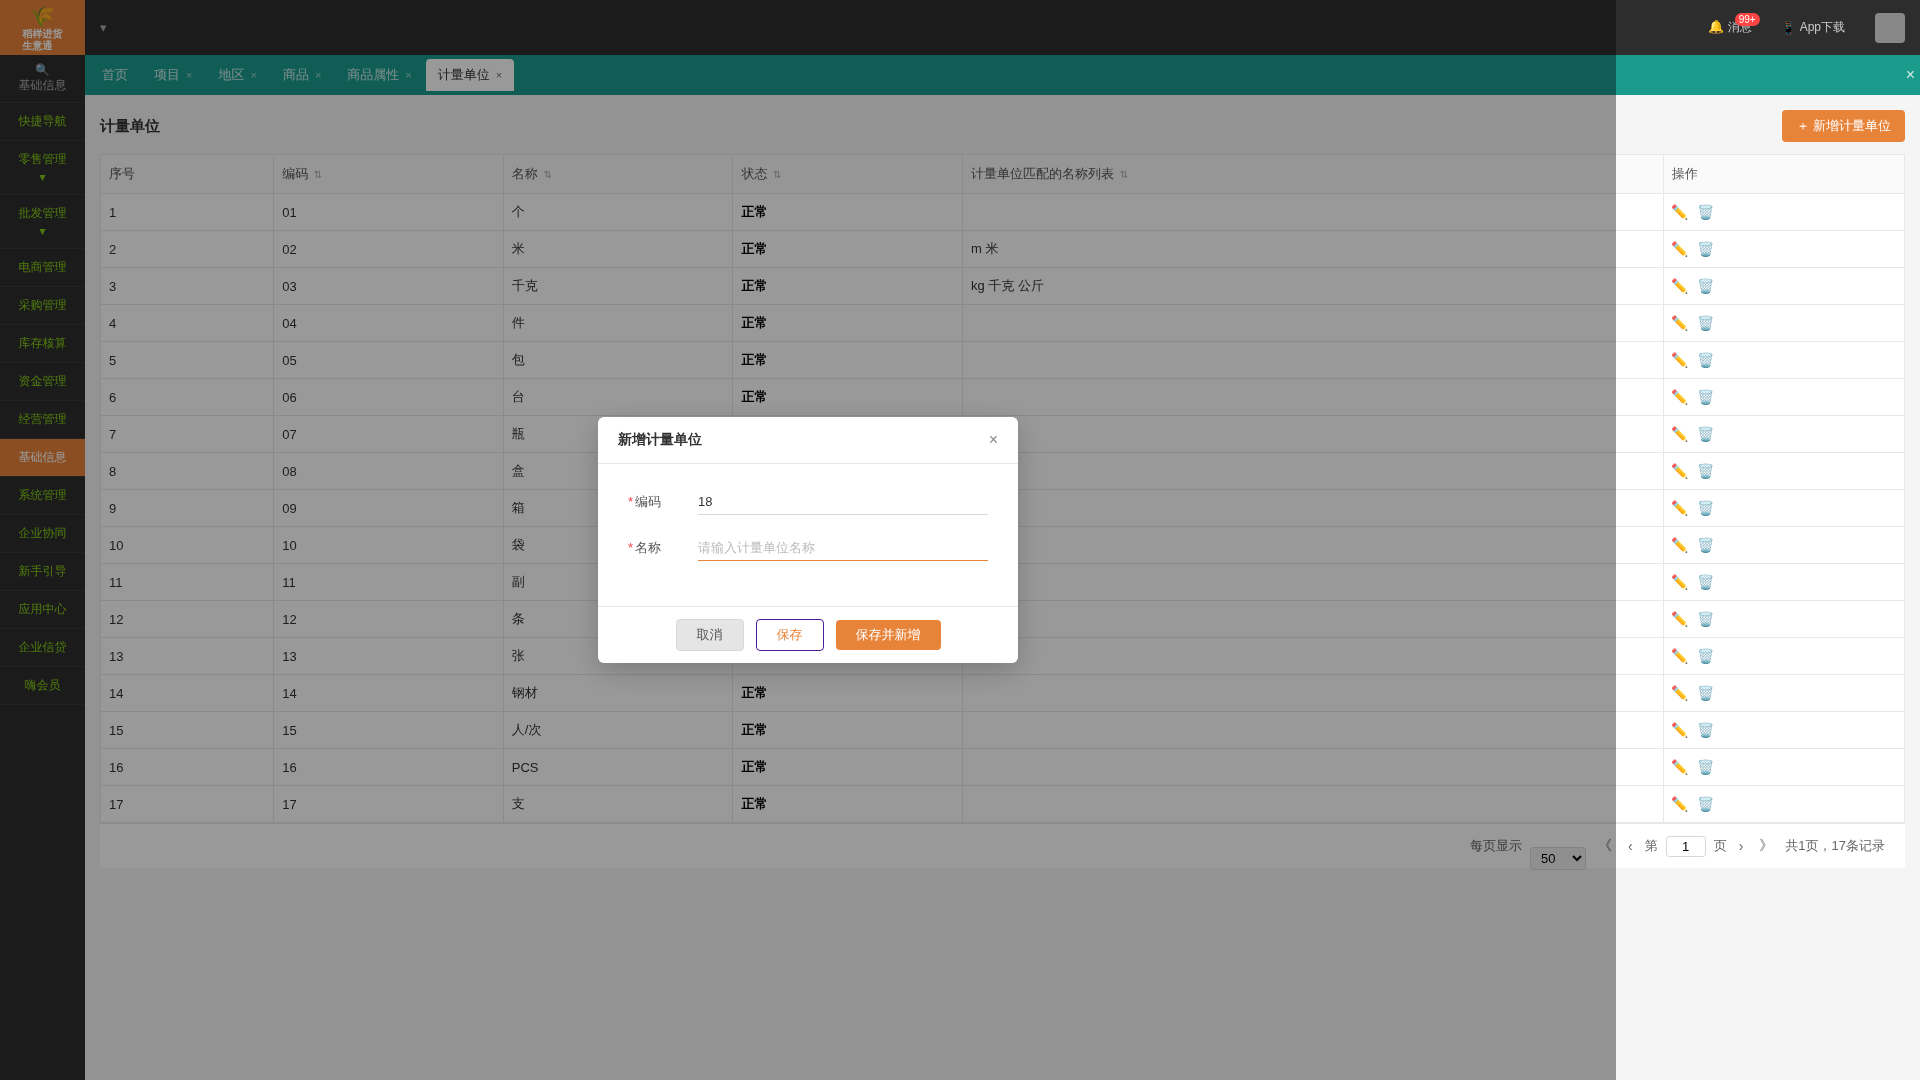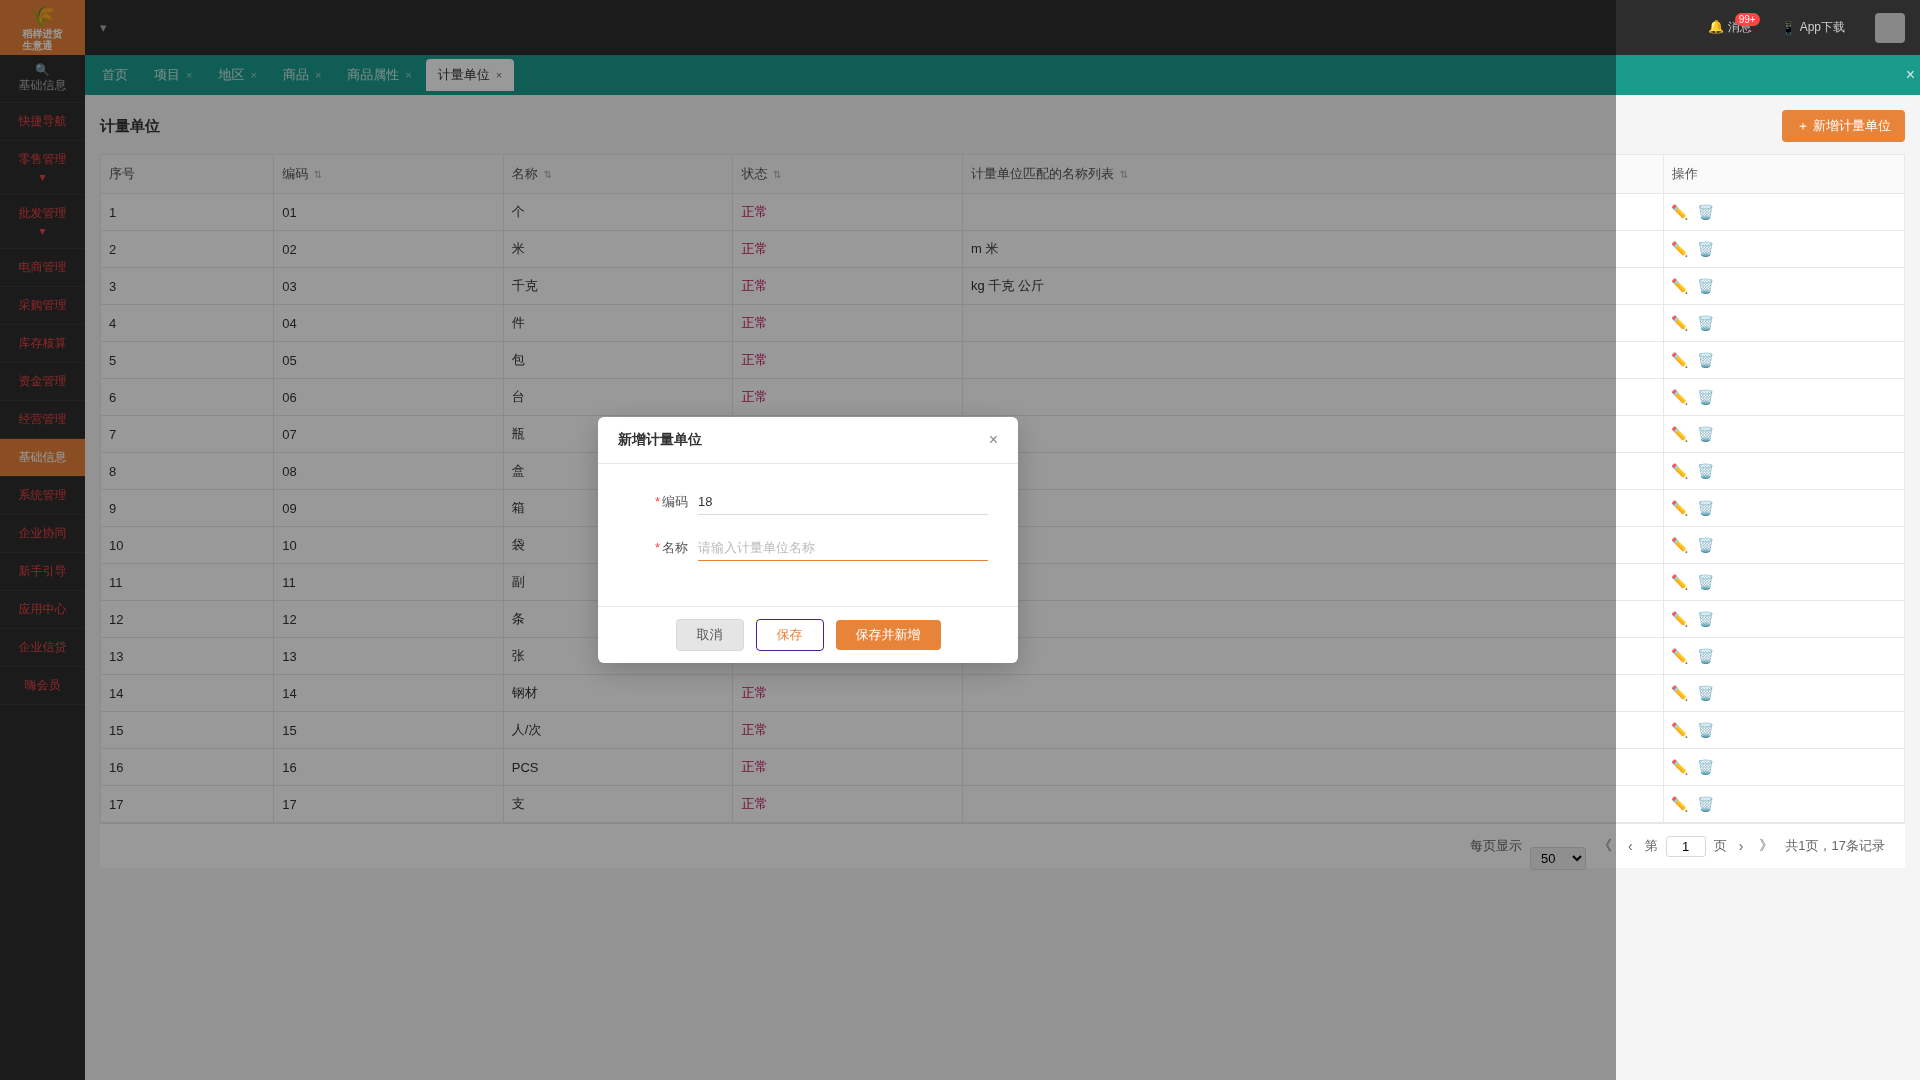--- a/index.html
+++ b/index.html
@@ -12,21 +12,21 @@
     }
     .sidebar-logo {
       width: 85px; height: 55px; background: #e8833a; display: flex; align-items: center; justify-content: center;
       color: white; font-size: 12px; font-weight: bold; flex-direction: column;
     }
     .sidebar-logo .logo-icon { font-size: 20px; }
     .sidebar-search {
       width: 100%; padding: 8px 5px; color: #aaa; font-size: 12px; text-align: center; cursor: pointer; border-bottom: 1px solid #3a3a3a;
     }
     .sidebar-nav-item {
-      width: 100%; padding: 10px 5px; text-align: center; color: #ef4444; font-size: 12px; cursor: pointer; border-bottom: 1px solid #3a3a3a;
+      width: 100%; padding: 10px 5px; text-align: center; color: #84cc16; font-size: 12px; cursor: pointer; border-bottom: 1px solid #3a3a3a;
       display: flex; align-items: center; justify-content: center; flex-direction: column; gap: 2px;
     }
     .sidebar-nav-item.active { background: #e8833a; color: white; }
 
     
     .main-area {
       margin-left: 85px; display: flex; flex-direction: column; height: 1080px;
     }
 
     
@@ -77,21 +77,21 @@
     .data-table {
       width: 100%; background: white; border-collapse: collapse; border: 1px solid #e0e0e0;
     }
     .data-table th {
       background: #fafafa; border: 1px solid #e8e8e8; padding: 10px 8px;
       font-size: 13px; color: #555; text-align: left; font-weight: 500;
     }
     .data-table td {
       border: 1px solid #e8e8e8; padding: 9px 8px; font-size: 13px; color: #333;
     }
-    .status-normal { color: #be185d; }
+    .status-normal { color: #000000; font-weight: bold; }
     .sort-icon { color: #aaa; font-size: 10px; margin-left: 2px; cursor: pointer; }
     .action-icons { display: flex; gap: 8px; }
     .action-icon { color: #888; cursor: pointer; font-size: 14px; }
 
     
     .pagination-bar {
       height: 45px; background: white; border-top: 1px solid #e8e8e8; display: flex; align-items: center;
       justify-content: flex-end; padding: 0 20px; gap: 8px; font-size: 13px; color: #666;
     }
     .page-size-select {
@@ -108,21 +108,21 @@
     .modal-box {
       background: white; border-radius: 6px; width: 420px; box-shadow: 0 8px 30px rgba(0,0,0,0.2);
     }
     .modal-header {
       padding: 14px 20px; border-bottom: 1px solid #e8e8e8; display: flex; align-items: center; justify-content: space-between;
     }
     .modal-title { font-size: 14px; font-weight: bold; color: #333; }
     .modal-close { cursor: pointer; color: #888; font-size: 16px; }
     .modal-body { padding: 25px 30px; }
     .form-row { display: flex; align-items: center; margin-bottom: 20px; }
-    .form-label { width: 60px; text-align: right; margin-right: 10px; font-size: 13px; color: #555; }
+    .form-label { width: 60px; text-align: left; margin-right: 10px; font-size: 13px; color: #555; }
     .form-required { color: #ff4444; margin-right: 2px; }
     .form-input {
       flex: 1; border: none; border-bottom: 1px solid #d9d9d9; padding: 5px 0;
       font-size: 13px; outline: none; color: #333;
     }
     .form-input.active-input { border-bottom: 1px solid #e8833a; }
     .form-input::placeholder { color: #bbb; }
     .modal-footer {
       padding: 12px 20px; border-top: 1px solid #e8e8e8; display: flex; align-items: center; justify-content: center; gap: 12px;
     }

